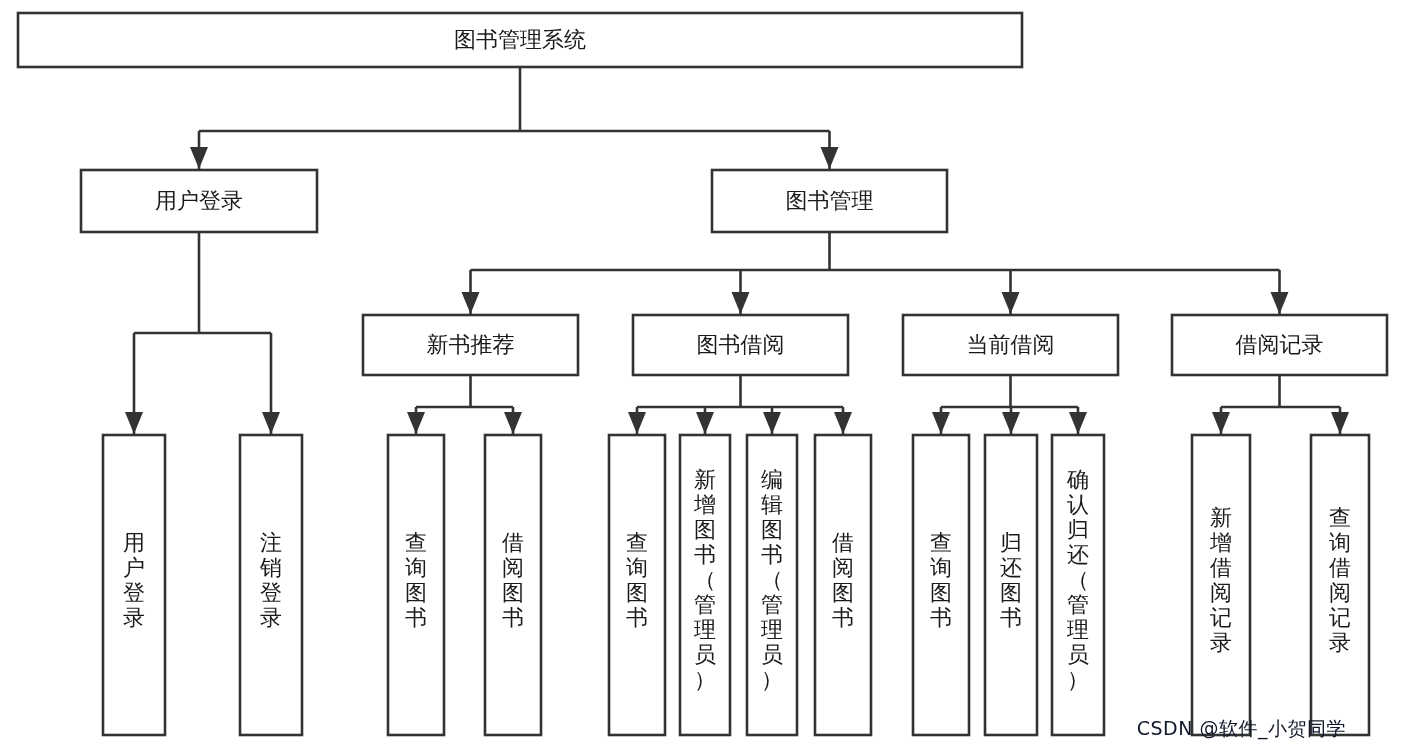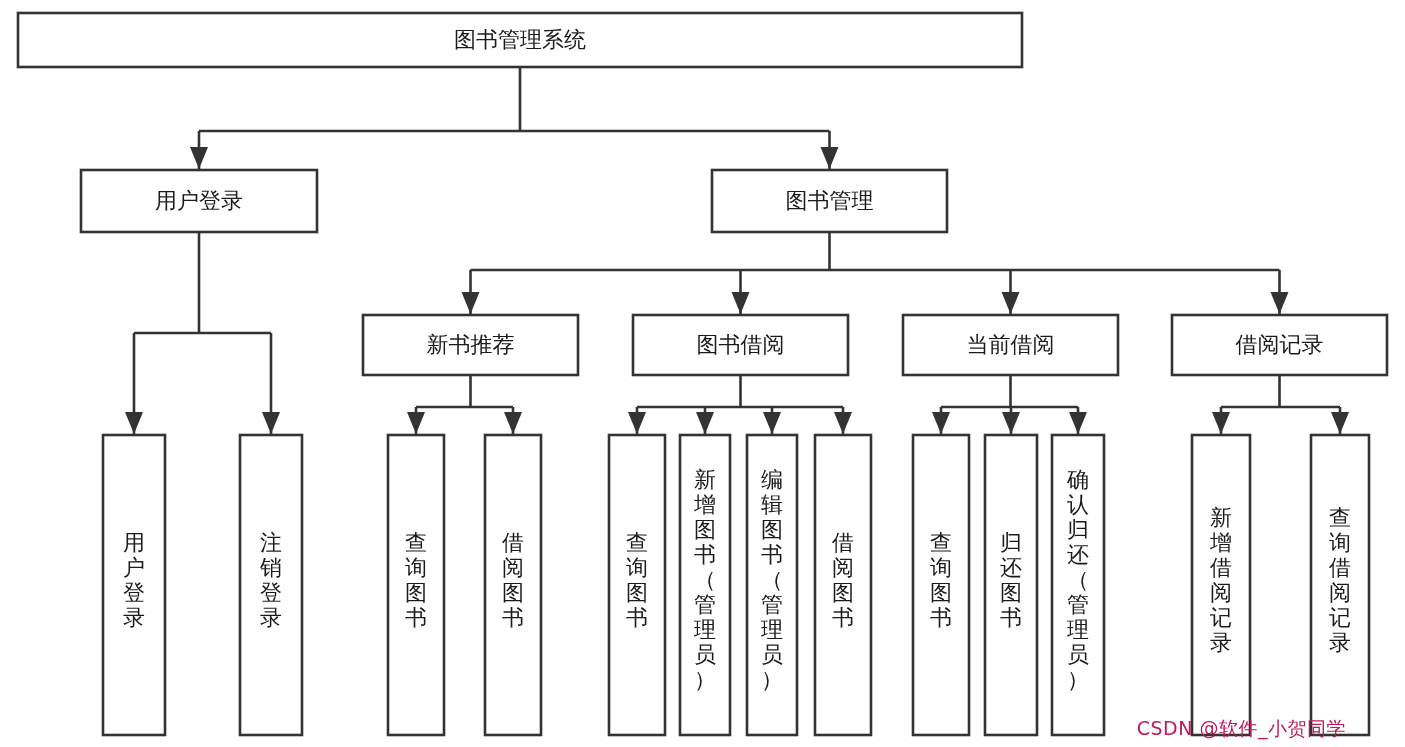--- a/index.html
+++ b/index.html
@@ -53,21 +53,21 @@
     font-family: "DejaVu Sans", "Liberation Sans", sans-serif;
     font-size: 22px;
     text-anchor: middle;
   }
   .watermark-text {
     position: absolute;
     right: 8px;
     bottom: 5px;
     font-family: "DejaVu Sans", "Liberation Sans", sans-serif;
     font-size: 19px;
-    color: #be185d;
+    color: #0f172a;
     white-space: nowrap;
     letter-spacing: 0.5px;
   }
 </style>
 </head>
 <body>
 
 <div id="diagram-root">
   <svg class="flowchart" id="flow-svg" viewBox="0 0 1405 747">
     <g id="edges-layer">

